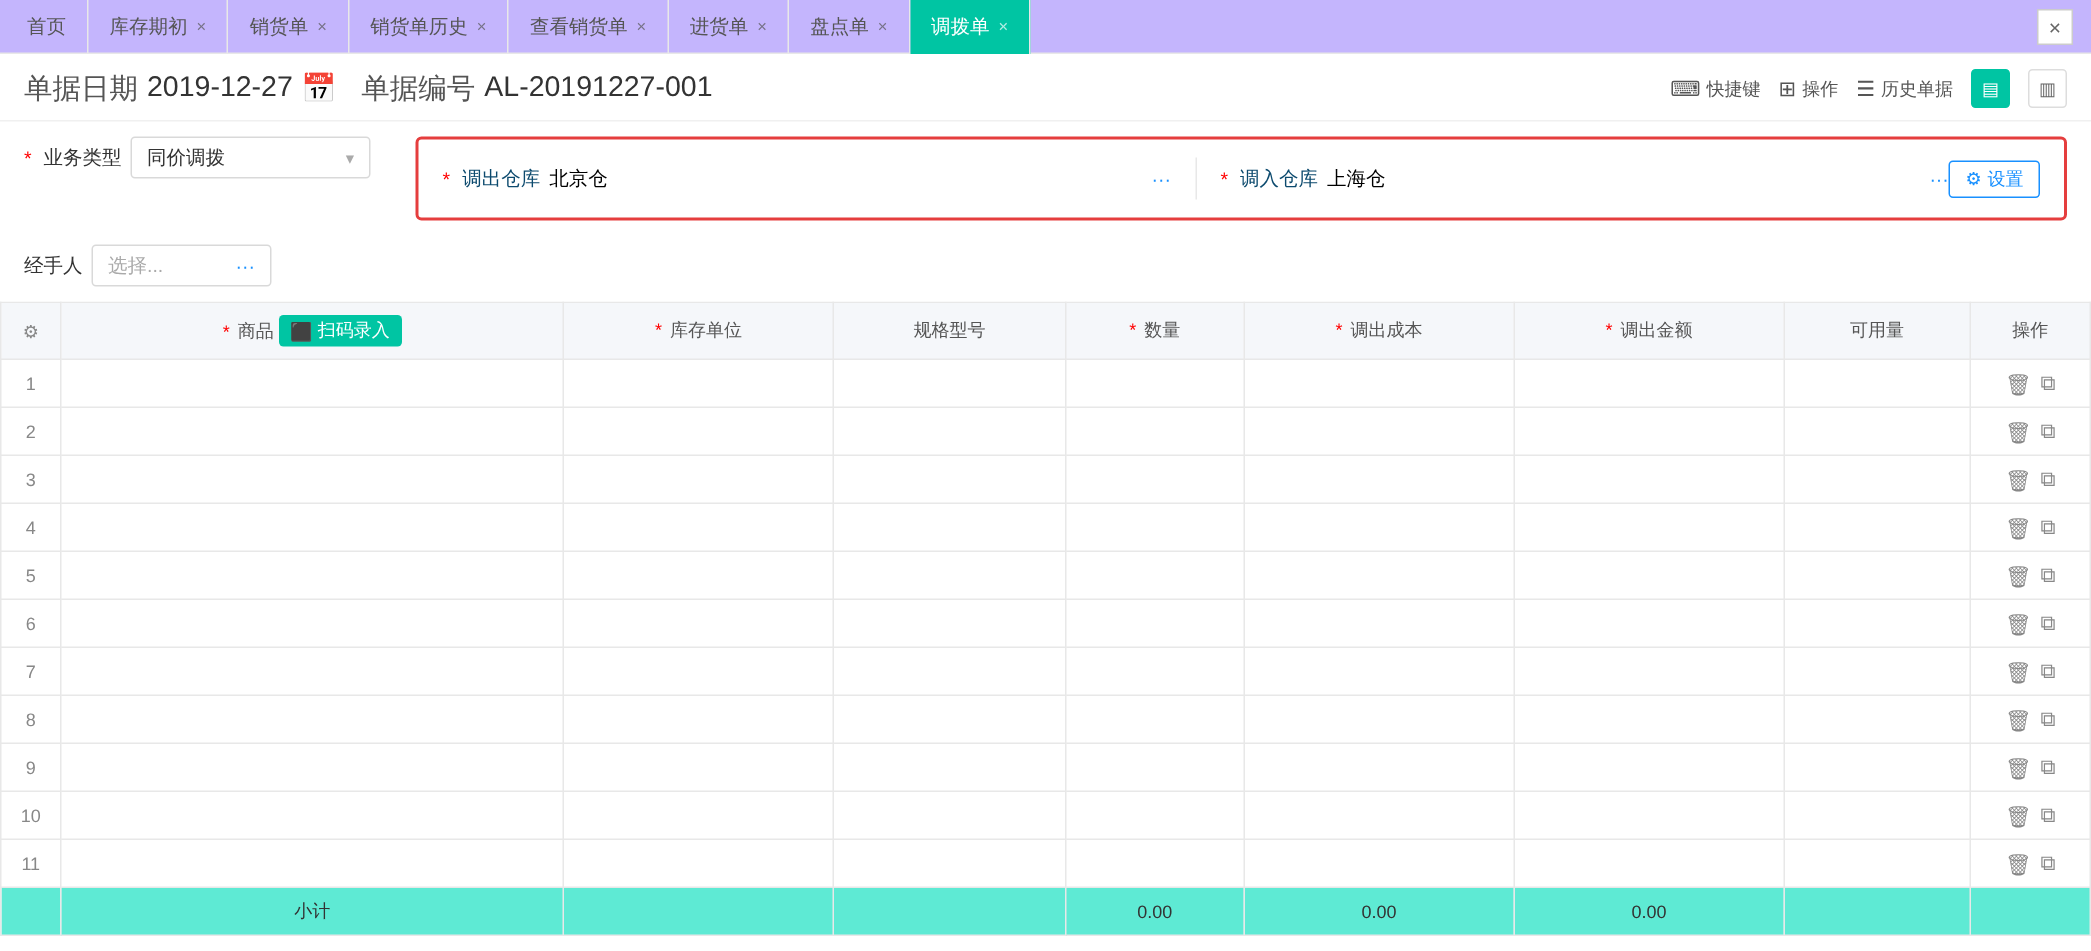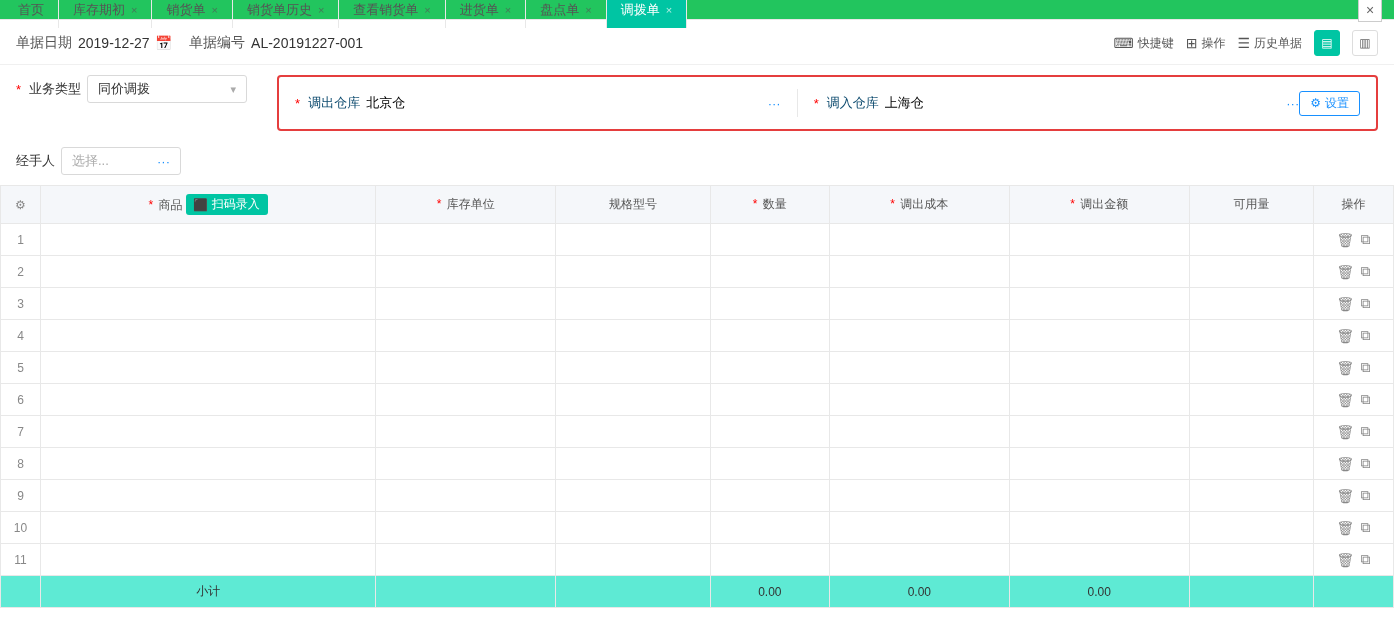--- a/index.html
+++ b/index.html
@@ -2,22 +2,22 @@
 <html><head>
   <meta charset="utf-8">
   <style>
     * { box-sizing: border-box; margin: 0; padding: 0; }
     body { font-family: "Microsoft YaHei", "PingFang SC", sans-serif; font-size: 13px; background: #fff; color: #333; }
 
     
     .tab-bar {
       display: flex; align-items: center;
       border-bottom: 1px solid #e8e8e8;
-      background: #22c55e;
-      height: 20px;
+      background: #c4b5fd;
+      height: 36px;
       padding: 0 4px;
     }
     .tab-item {
       display: flex; align-items: center;
       padding: 0 14px; height: 36px;
       cursor: pointer; font-size: 13px;
       color: #555; white-space: nowrap;
       border-right: 1px solid #e8e8e8;
     }
     .tab-item.active {
@@ -42,21 +42,21 @@
     
     .form-header {
       padding: 10px 16px 8px;
       display: flex; align-items: center; gap: 20px;
       border-bottom: 1px solid #f0f0f0;
     }
     .form-header-left {
       display: flex; align-items: center; gap: 16px;
     }
     .form-field {
-      display: flex; align-items: center; gap: 6px; font-size: 14px;
+      display: flex; align-items: center; gap: 6px; font-size: 19px;
     }
     .form-field label { color: #555; white-space: nowrap; }
     .field-value { color: #333; font-weight: 500; }
     .date-icon { color: #00c5a3; cursor: pointer; }
     .form-header-right {
       margin-left: auto;
       display: flex; align-items: center; gap: 12px; font-size: 12px;
     }
     .header-action {
       display: flex; align-items: center; gap: 4px;

